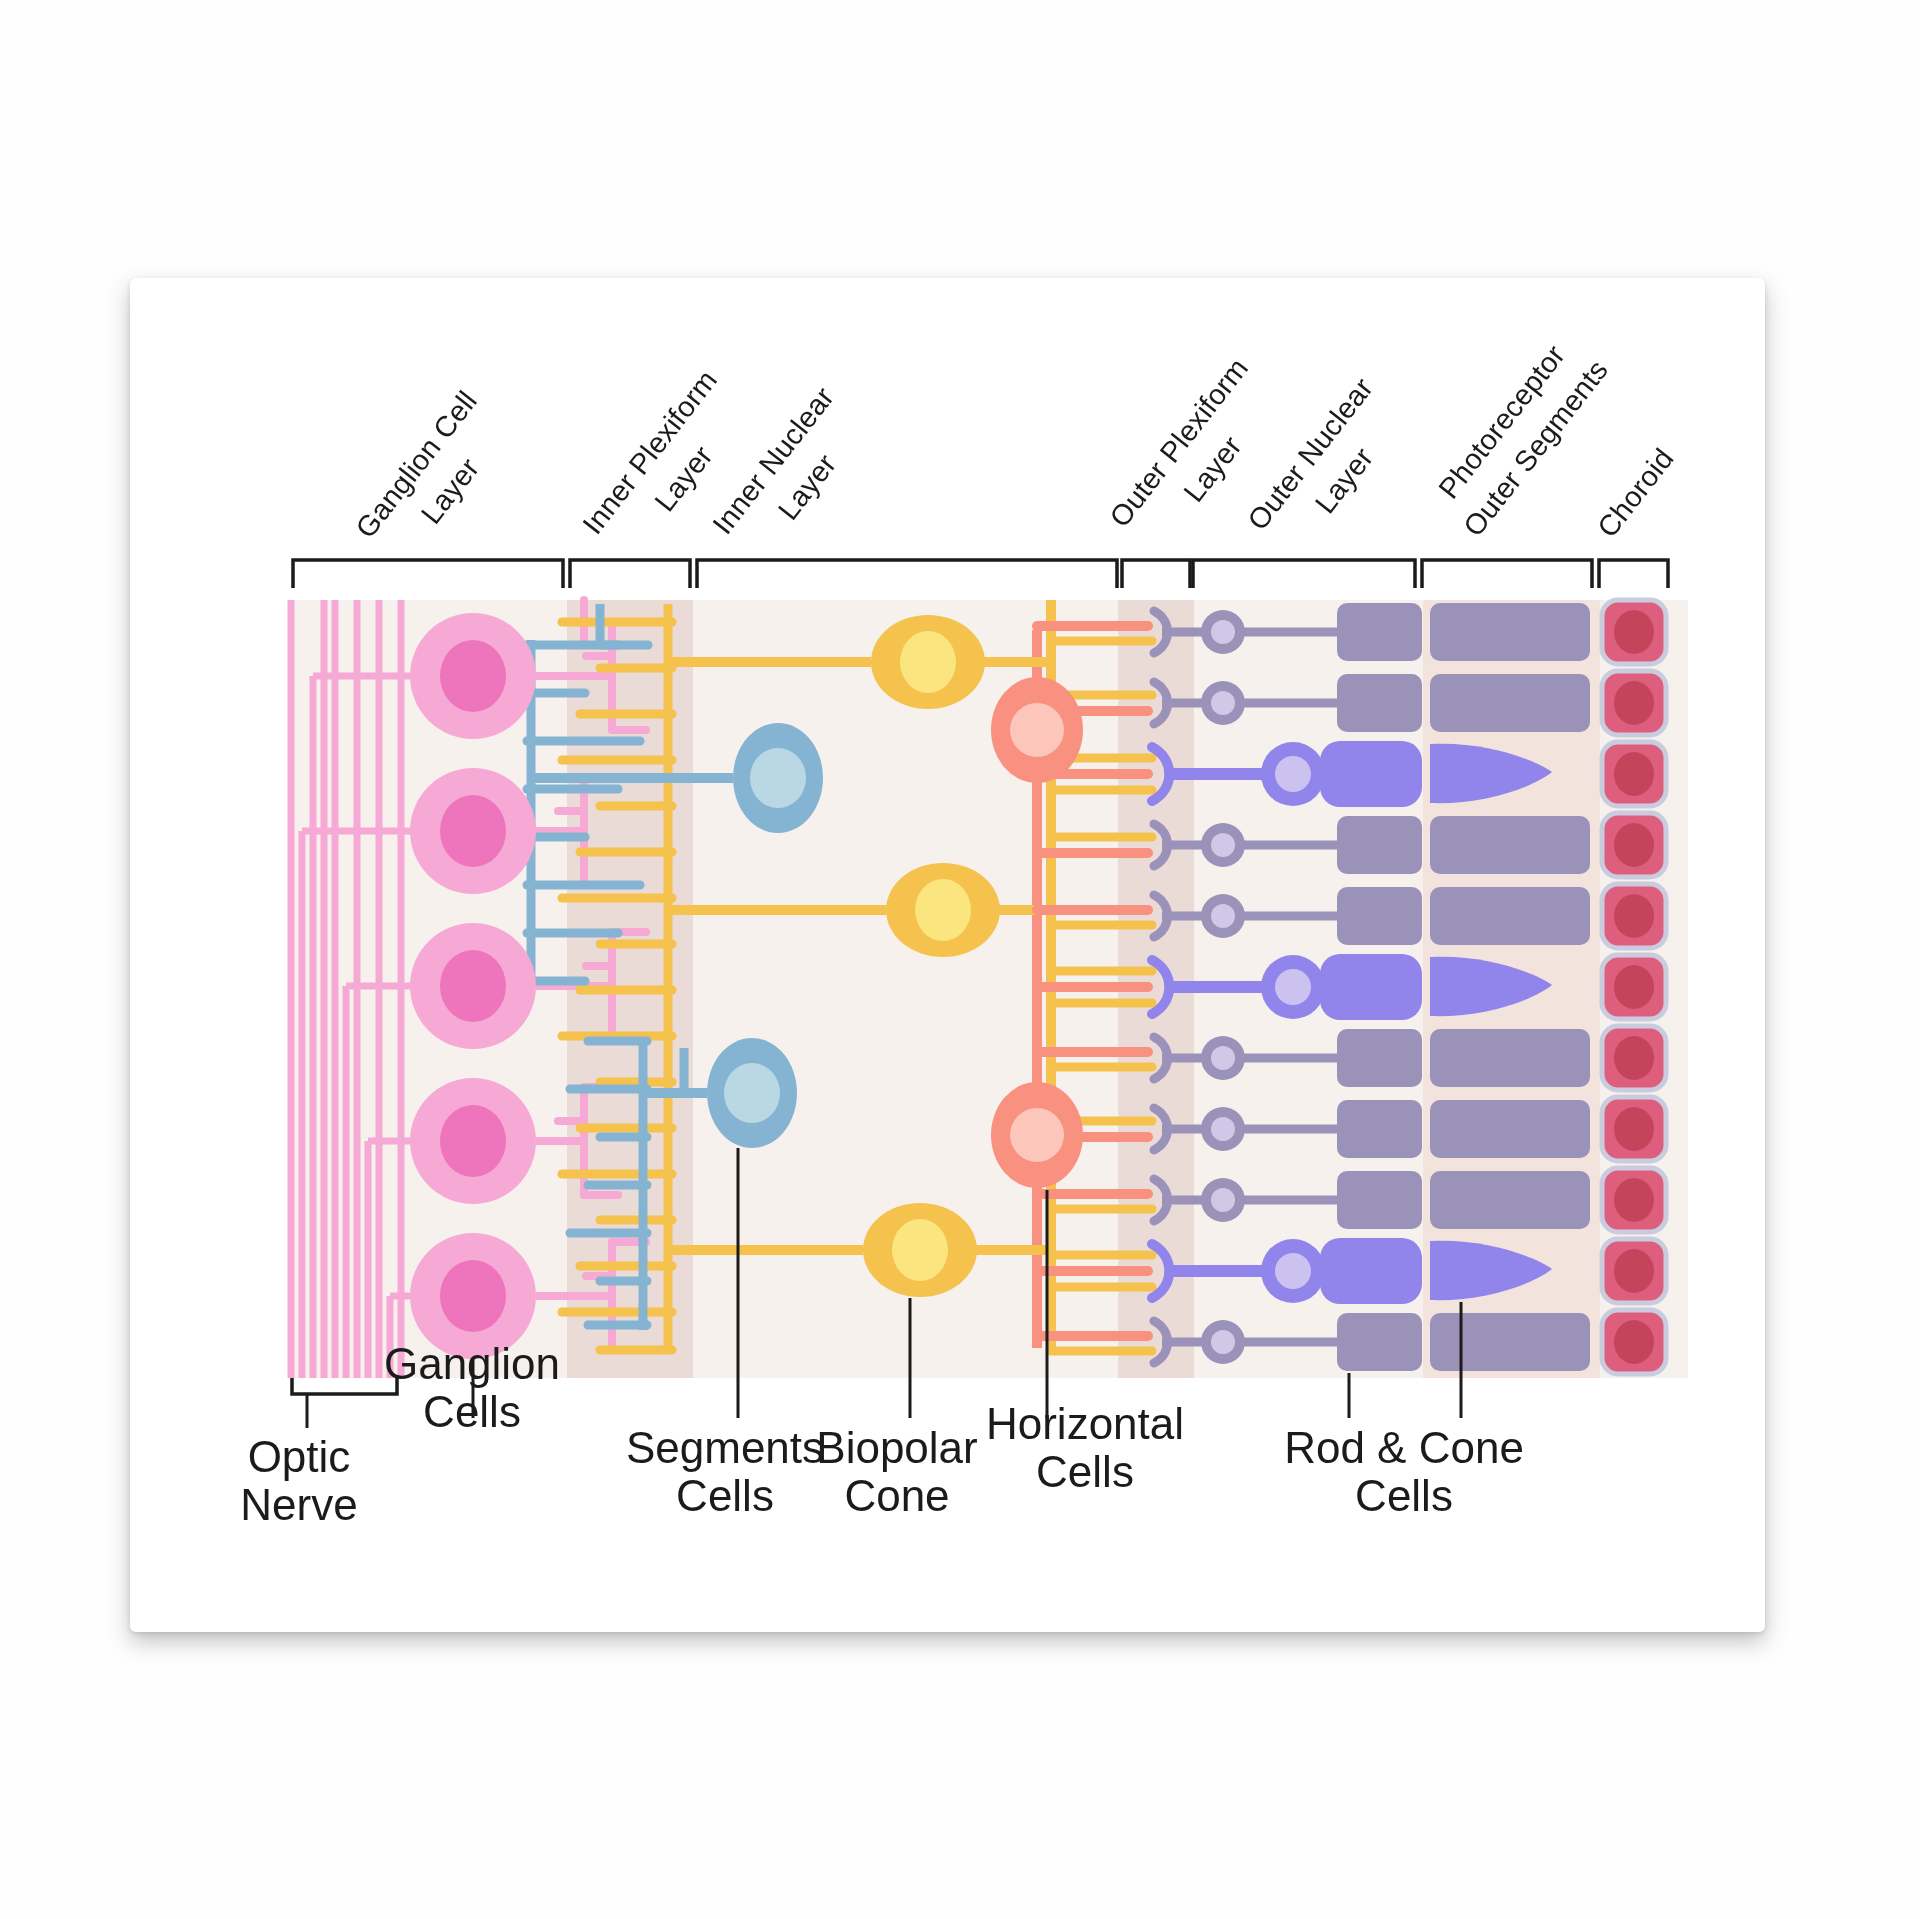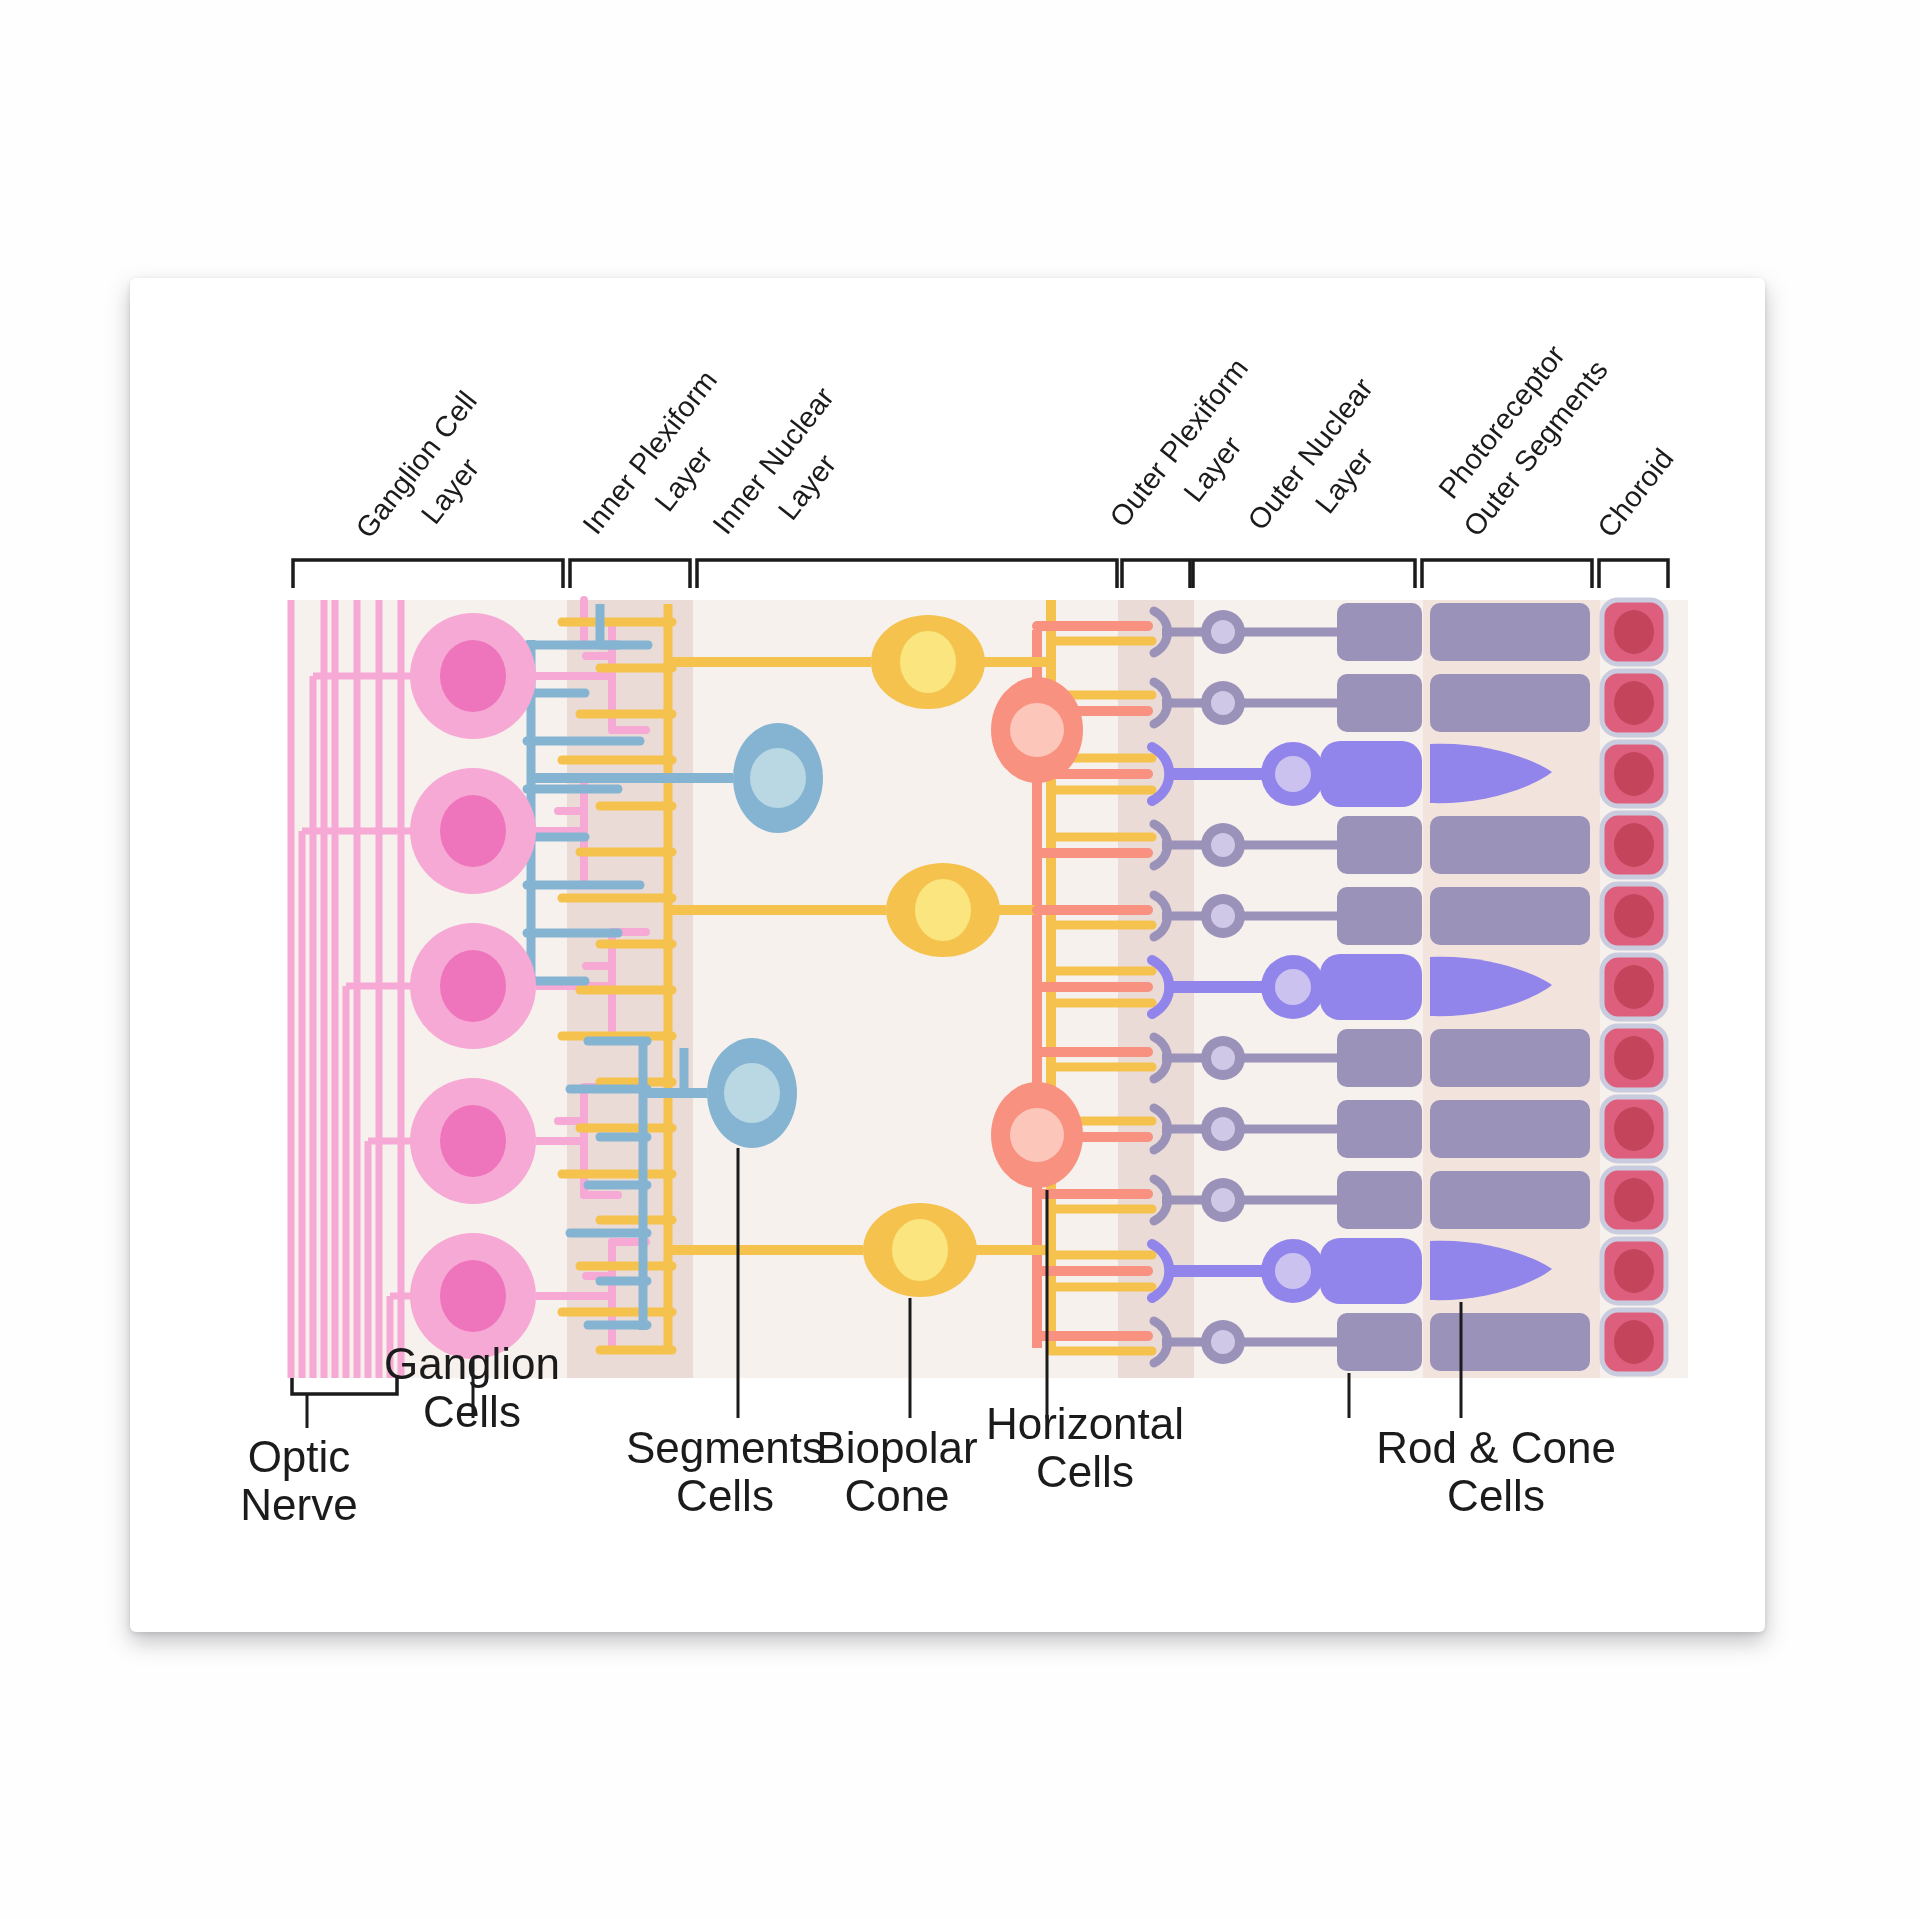--- a/index.html
+++ b/index.html
@@ -298,15 +298,15 @@
   <div class="lab" style="left:299px;top:1433px">Optic
 Nerve</div>
   <div class="lab" style="left:472px;top:1340px">Ganglion
 Cells</div>
   <div class="lab" style="left:725px;top:1424px">Segments
 Cells</div>
   <div class="lab" style="left:897px;top:1424px">Biopolar
 Cone</div>
   <div class="lab" style="left:1085px;top:1400px">Horizontal
 Cells</div>
-  <div class="lab" style="left:1496px;top:1424px">Rod &amp; Cone
+  <div class="lab" style="left:1404px;top:1424px">Rod &amp; Cone
 Cells</div>
 </div>
 
 </body></html>

